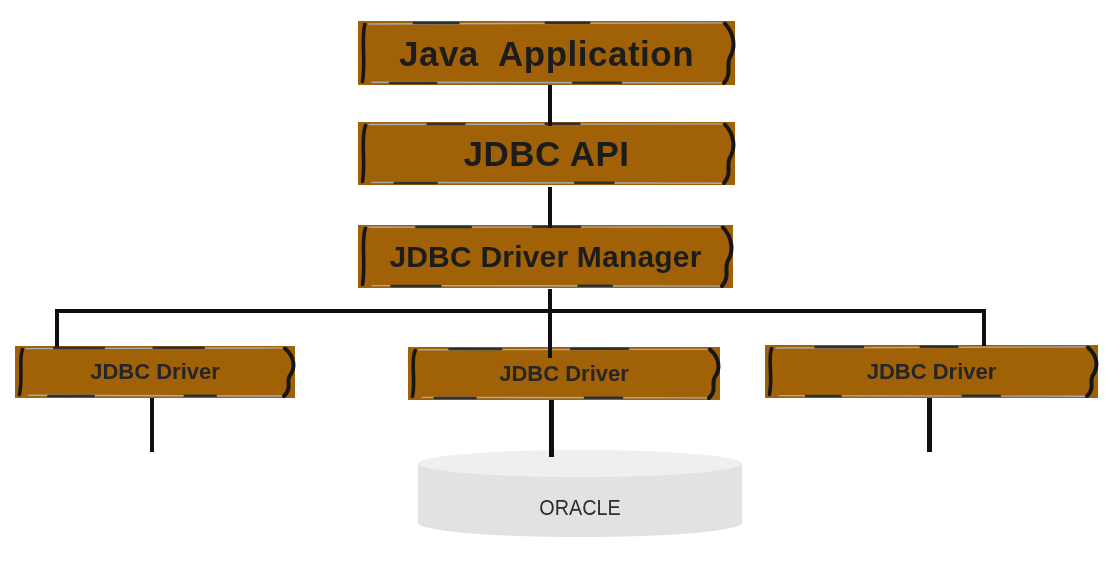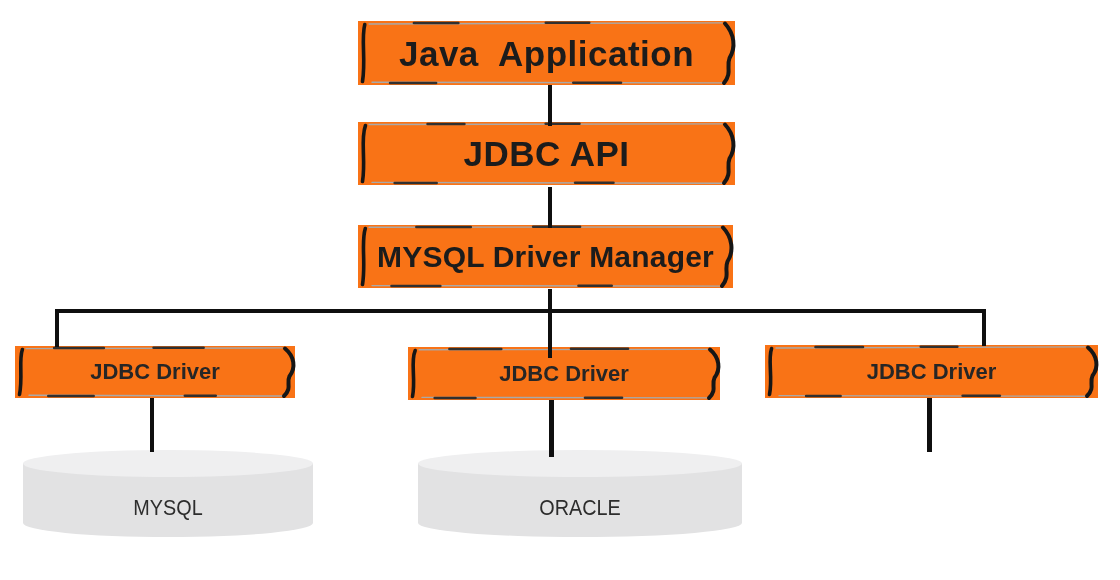--- a/index.html
+++ b/index.html
@@ -1,21 +1,21 @@
 <!DOCTYPE html>
 <html><head>
 <meta charset="utf-8">
 <style>
   html,body{margin:0;padding:0;background:#ffffff;}
   .canvas{
     position:relative;width:1120px;height:580px;background:#ffffff;
     font-family:"Liberation Sans",sans-serif;overflow:hidden;
   }
   .sbox{
-    position:absolute;background:#f97316;display:flex;align-items:center;justify-content:center;
+    position:absolute;background:#a16207;display:flex;align-items:center;justify-content:center;
     color:#1e1e1e;
   }
   .sbox-label{white-space:pre;line-height:1;}
   .h1 .sbox-label{font-size:35px;font-weight:700;letter-spacing:.5px;color:#1c1c1c;}
   .h2 .sbox-label{font-size:30px;font-weight:700;letter-spacing:.2px;color:#1c1c1c;}
   .h3 .sbox-label{font-size:22px;font-weight:700;color:#262626;}
   .line{position:absolute;background:#0f0f0f;}
   .cyl{position:absolute;}
   .cyl-top{position:absolute;left:0;right:0;top:0;height:27px;background:#efeff0;border-radius:50%;}
   .cyl-body{
@@ -27,25 +27,20 @@
     display:flex;align-items:center;justify-content:center;
     font-size:22px;color:#2d2d2d;transform:scaleX(.9);
     line-height:1;
   }
 </style>
 </head>
 <body>
 
 <div class="canvas">
 
-  <div class="cyl" style="left:23px;top:450px;width:290px;height:87px;">
-    <div class="cyl-body"></div>
-    <div class="cyl-top"></div>
-    <div class="cyl-label">MYSQL</div>
-  </div>
   <div class="cyl" style="left:418px;top:450px;width:324px;height:87px;">
     <div class="cyl-body"></div>
     <div class="cyl-top"></div>
     <div class="cyl-label">ORACLE</div>
   </div>
 
   <div class="sbox h1" style="left:358px;top:21px;width:377px;height:64px;">
       <svg width="377" height="64" viewBox="0 0 377 64" style="position: absolute; left: 0px; top: 0px; overflow: visible; pointer-events: none;">
         <path d="M 11 2.9822420553282427 L 364 1.8403642617719016" stroke="#a9a9a9" stroke-width="1.4" fill="none" stroke-linecap="round"></path>
         <path d="M 14 61.188231625099434 L 366 61.90703849700949" stroke="#a9a9a9" stroke-width="1.4" fill="none" stroke-linecap="round"></path>
@@ -75,21 +70,21 @@
       <svg width="375" height="63" viewBox="0 0 375 63" style="position: absolute; left: 0px; top: 0px; overflow: visible; pointer-events: none;">
         <path d="M 11 2.1970206362639146 L 362 2.0501662381808274" stroke="#a9a9a9" stroke-width="1.4" fill="none" stroke-linecap="round"></path>
         <path d="M 14 60.59270829646994 L 364 61.14152385503839" stroke="#a9a9a9" stroke-width="1.4" fill="none" stroke-linecap="round"></path>
         <path d="M 58.3816591383038 2 l 54.41473565559136 0" stroke="#303030" stroke-width="2.6" fill="none" stroke-linecap="round"></path>
         <path d="M 175.10614745557177 1.8 l 47.029438535217196 0" stroke="#303030" stroke-width="2.4" fill="none" stroke-linecap="round"></path>
         <path d="M 33.43344194522615 61 l 48.99172872208874 0" stroke="#303030" stroke-width="2.4" fill="none" stroke-linecap="round"></path>
         <path d="M 220.49418644242 60.8 l 33.230912380582595 0" stroke="#303030" stroke-width="2.6" fill="none" stroke-linecap="round"></path>
         <path d="M 7.286495449938229 3.5 C 2.8669401566221495 17.64, 8 37.8, 4.5 59.5" stroke="#161616" stroke-width="3.6" fill="none" stroke-linecap="round"></path>
         <path d="M 365 2.5 C 374.5 12.600000000000001, 376 26.459999999999997, 369.5 36.54 C 366 45.36, 372.5 50.400000000000006, 364 61" stroke="#161616" stroke-width="4" fill="none" stroke-linecap="round"></path>
       </svg>
-    <span class="sbox-label">MYSQL Driver Manager</span>
+    <span class="sbox-label">JDBC Driver Manager</span>
   </div>
   <div class="sbox h3" style="left:15px;top:346px;width:280px;height:52px;">
       <svg width="280" height="52" viewBox="0 0 280 52" style="position: absolute; left: 0px; top: 0px; overflow: visible; pointer-events: none;">
         <path d="M 11 2.634314617840573 L 267 1.9192640864544956" stroke="#a9a9a9" stroke-width="1.4" fill="none" stroke-linecap="round"></path>
         <path d="M 14 49.25041356389556 L 269 50.02015502820213" stroke="#a9a9a9" stroke-width="1.4" fill="none" stroke-linecap="round"></path>
         <path d="M 39.183555281732694 2 l 49.66238624845573 0" stroke="#303030" stroke-width="2.6" fill="none" stroke-linecap="round"></path>
         <path d="M 138.5097297541681 1.8 l 50.17895920352021 0" stroke="#303030" stroke-width="2.4" fill="none" stroke-linecap="round"></path>
         <path d="M 33.18445456053596 50 l 45.57181464644964 0" stroke="#303030" stroke-width="2.4" fill="none" stroke-linecap="round"></path>
         <path d="M 169.83878700578953 49.8 l 30.901762830340886 0" stroke="#303030" stroke-width="2.6" fill="none" stroke-linecap="round"></path>
         <path d="M 7.374305459810785 3.5 C 3.5535368406854104 14.560000000000002, 8 31.2, 4.5 48.5" stroke="#161616" stroke-width="3.6" fill="none" stroke-linecap="round"></path>

